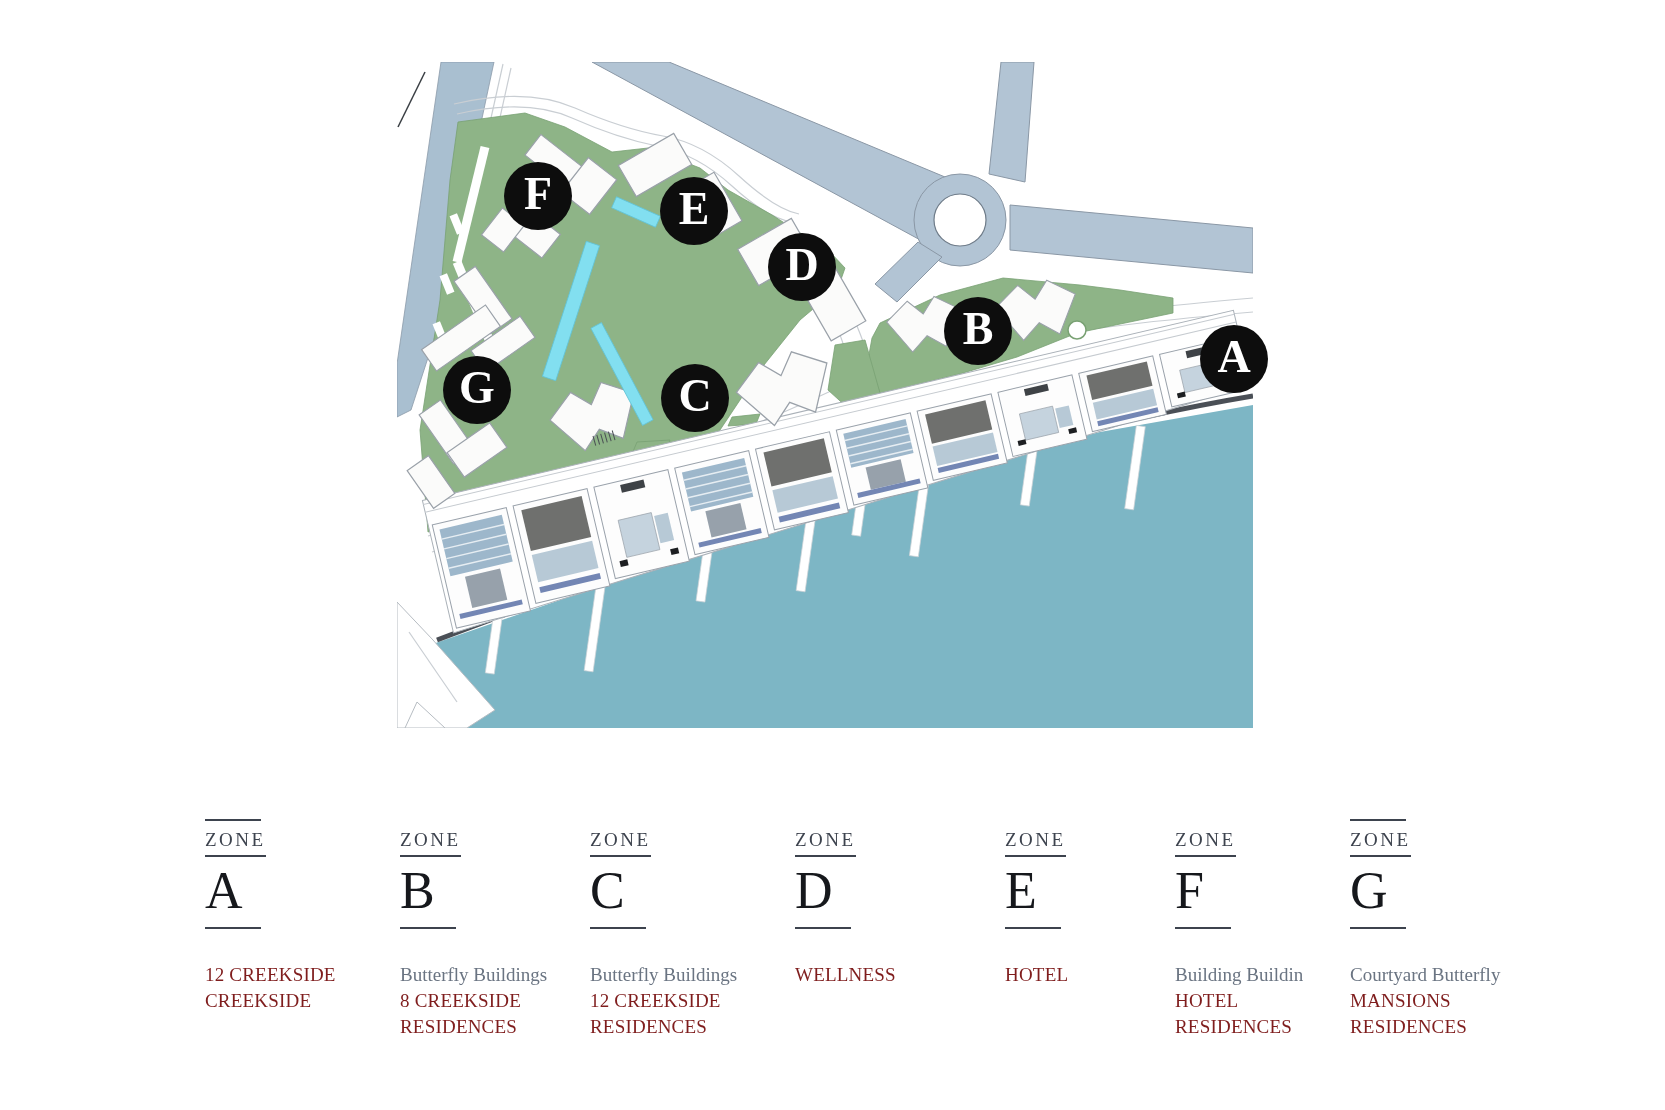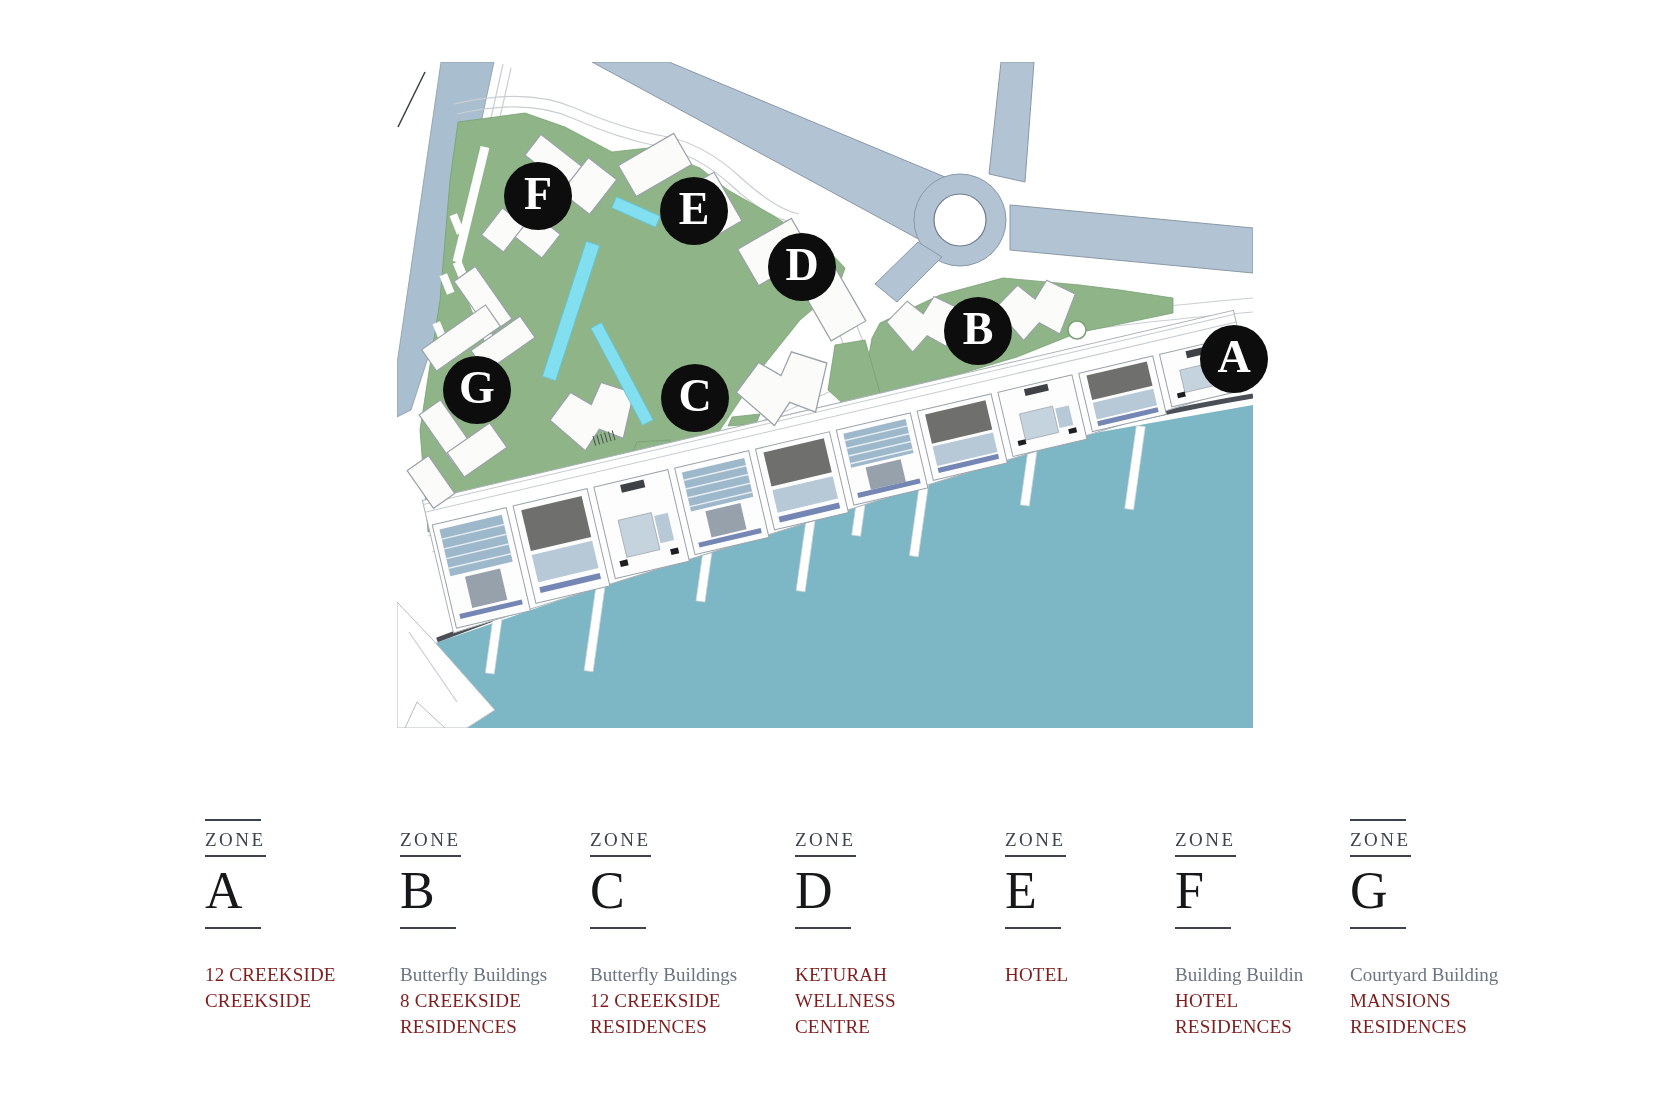--- a/index.html
+++ b/index.html
@@ -326,22 +326,21 @@
         <div class="desc-caps">12 CREEKSIDE</div>
         <div class="desc-caps">RESIDENCES</div>
       </div>
     </div>
     <div class="zone-col" style="left: 795px;">
       <div class="zone-toprule hiddenrule"></div>
       <div><span class="zone-label">ZONE</span></div>
       <div class="zone-letter">D</div>
       <div class="zone-letterrule"></div>
       <div class="zone-desc">
-        <div class="desc-caps">KETURAH</div>
-        <div class="desc-caps">WELLNESS CENTRE</div>
+        <div class="desc-caps">WELLNESS</div>
       </div>
     </div>
     <div class="zone-col" style="left: 1005px;">
       <div class="zone-toprule hiddenrule"></div>
       <div><span class="zone-label">ZONE</span></div>
       <div class="zone-letter">E</div>
       <div class="zone-letterrule"></div>
       <div class="zone-desc">
         <div class="desc-caps">HOTEL</div>
       </div>
@@ -356,18 +355,18 @@
         <div class="desc-caps">HOTEL</div>
         <div class="desc-caps">RESIDENCES</div>
       </div>
     </div>
     <div class="zone-col" style="left: 1350px;">
       <div class="zone-toprule"></div>
       <div><span class="zone-label">ZONE</span></div>
       <div class="zone-letter">G</div>
       <div class="zone-letterrule"></div>
       <div class="zone-desc">
-        <div class="desc-mixed">Courtyard Building</div>
+        <div class="desc-mixed">Courtyard Butterfly</div>
         <div class="desc-caps">MANSIONS</div>
         <div class="desc-caps">RESIDENCES</div>
       </div>
     </div>
   </div>
 
 </body></html>

